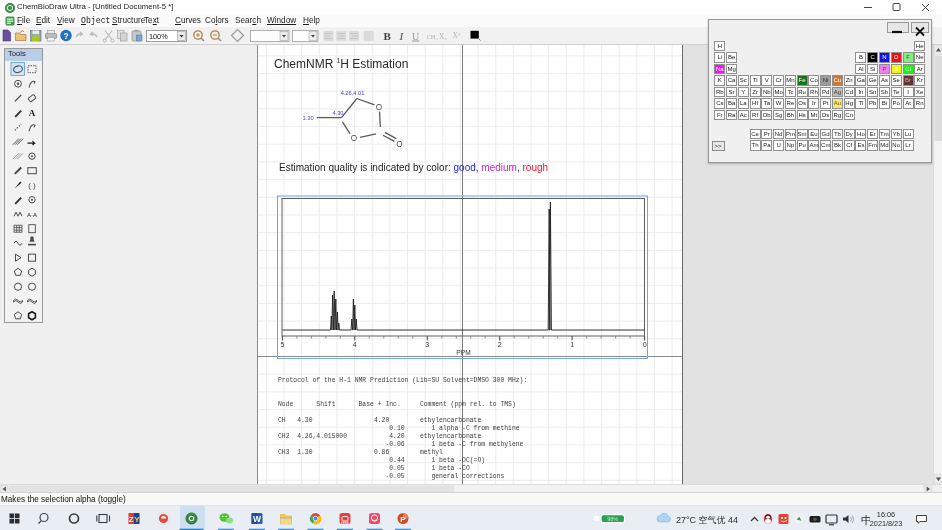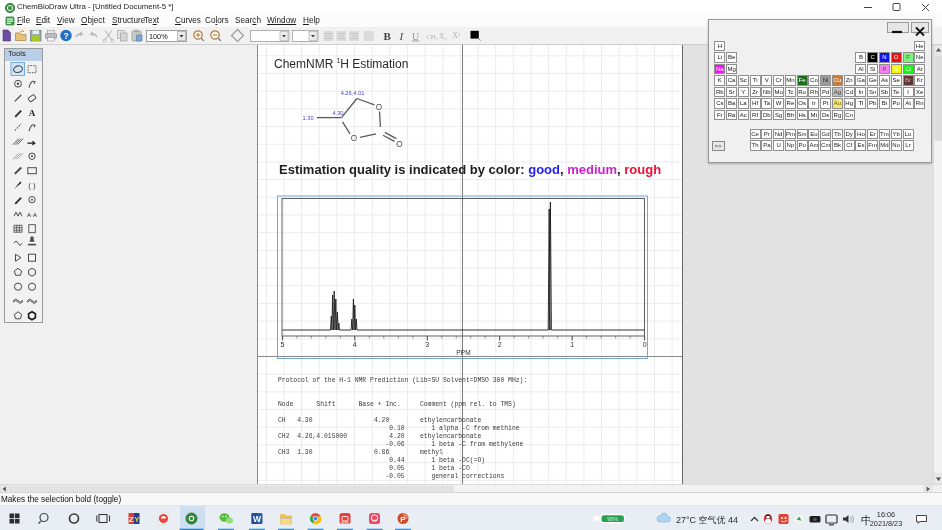--- a/index.html
+++ b/index.html
@@ -23,21 +23,21 @@
 #grayright { position:absolute; left:683px; top:0; width:250px; height:439px; background:#e2e2e2; }
 #vbreak { position:absolute; left:462px; top:0; width:1px; height:439px; background:#7a7a7a; }
 #hbreak { position:absolute; left:258px; top:311px; width:424px; height:1px; background:#8a8a8a; }
 
 #vscroll { left:933px; top:45px; width:9px; height:439px; background:#f3f3f3; border-left:1px solid #dcdcdc; }
 #hscroll { left:0; top:484px; width:942px; height:8px; background:#f3f3f3; border-top:1px solid #dcdcdc; }
 #statusbar { left:0; top:492px; width:942px; height:13px; background:#f8f8f8; border-top:1px solid #d4d4d4; }
 #taskbar { left:0; top:505px; width:942px; height:25px; background:#e9eef5; border-top:1px solid #dfe5ee; }
 
 #nmrtitle { left:274px; top:12px; font-size:12px; color:#2a2a2a; }
-#quality { left:279px; top:159px; font-size:13px; color:#1e1e1e;font-weight:bold; }
+#quality { left:279px; top:159px; font-size:10px; color:#1e1e1e; }
 #protocol { left:278px; top:377px; font-family:"Liberation Mono", monospace; font-size:6.4px; line-height:8px; color:#3c3c3c; white-space:pre; }
 
 #tools { left:4px; top:48px; width:39px; height:275px; background:#f2f2f2; border:1px solid #9a9a9a; }
 #toolstitle { left:0px; top:0px; width:37px; height:12px; background:#b9cfe8; font-size:7.6px; color:#1b1b1b; padding-left:3px; }
 
 #ptable { left:708px; top:19px; width:224px; height:144px; background:#f0f0f0; border:1px solid #9a9a9a; box-shadow:0 1px 2px rgba(0,0,0,.25); }
 #pttitle { left:0; top:0; width:222px; height:12px; background:#b9cfe8; font-size:7.6px; color:#101010; padding-left:4px; }
 .el { position:absolute; width:11px; height:10.6px; background:#fff; border:1px solid #909090; font-size:6px; color:#222; text-align:center; line-height:9.5px; }
 </style>
 </head>
@@ -52,21 +52,21 @@
 <div class="abs" id="menubar">
   <svg style="position:absolute;left:5px;top:2px;" width="10" height="10" viewBox="0 0 10 10">
       <rect x="0.5" y="0.5" width="9" height="9" rx="1.5" fill="#3f9948"></rect>
       <rect x="2" y="2.5" width="6" height="1.2" fill="#fff" opacity=".9"></rect>
       <rect x="2" y="4.6" width="6" height="1.2" fill="#fff" opacity=".9"></rect>
       <rect x="2" y="6.7" width="4" height="1.2" fill="#fff" opacity=".9"></rect>
     </svg>
   <span class="menuitem" style="left:17px;"><u>F</u>ile</span>
   <span class="menuitem" style="left:36px;"><u>E</u>dit</span>
   <span class="menuitem" style="left:57px;"><u>V</u>iew</span>
-  <span class="menuitem" style="left:81px;"><u>O</u>bject</span>
+  <span class="menuitem" style="left:81px;font-family:Liberation Mono, monospace;"><u>O</u>bject</span>
   <span class="menuitem" style="left:112px;"><u>S</u>tructure</span>
   <span class="menuitem" style="left:144px;">Te<u>x</u>t</span>
   <span class="menuitem" style="left:175px;"><u>C</u>urves</span>
   <span class="menuitem" style="left:205px;">Co<u>l</u>ors</span>
   <span class="menuitem" style="left:235px;">Sear<u>c</u>h</span>
   <span class="menuitem" style="left:267px;text-decoration:underline;"><u>W</u>indow</span>
   <span class="menuitem" style="left:303px;"><u>H</u>elp</span>
 </div>
 <svg class="abs" style="left:860px;top:3px;" width="75" height="9" viewBox="0 0 75 9">
     <line x1="4" y1="4.5" x2="12" y2="4.5" stroke="#444" stroke-width="1"></line>
@@ -259,21 +259,21 @@
     <svg style="position:absolute;left:0;top:0;" width="942" height="8" viewBox="0 0 942 8">
 <rect x="0" y="0" width="8" height="8" fill="#e9e9e9" stroke="#cfcfcf" stroke-width=".5"></rect>
 <path d="M2.5 4 l3.4-2.6 v5.2 Z" fill="#555"></path>
 <rect x="9" y="0.5" width="445" height="7" fill="#e2e2e2" rx="1"></rect>
 <rect x="924" y="0" width="8" height="8" fill="#e9e9e9" stroke="#cfcfcf" stroke-width=".5"></rect>
 <path d="M930 4 l-3.4-2.6 v5.2 Z" fill="#555"></path>
 <rect x="933" y="0" width="9" height="8" fill="#f0f0f0"></rect>
 </svg>
   </div>
 <div class="abs" id="statusbar">
-    <span style="position:absolute;left:1px;top:2px;font-size:8.2px;color:#111;">Makes the selection bold (toggle)</span>
+    <span style="position:absolute;left:1px;top:2px;font-size:8.2px;color:#111;">Makes the selection alpha (toggle)</span>
   </div>
 <div class="abs" id="taskbar">
     <svg style="position:absolute;left:0;top:0;" width="942" height="25" viewBox="0 0 942 25">
       <rect x="180" y="0" width="25" height="25" fill="#cddff0"></rect>
       <g fill="#2d2d2d">
         <rect x="9.5" y="7.5" width="4.6" height="4.6"></rect>
         <rect x="14.9" y="7.5" width="4.6" height="4.6"></rect>
         <rect x="9.5" y="12.9" width="4.6" height="4.6"></rect>
         <rect x="14.9" y="12.9" width="4.6" height="4.6"></rect>
       </g>

